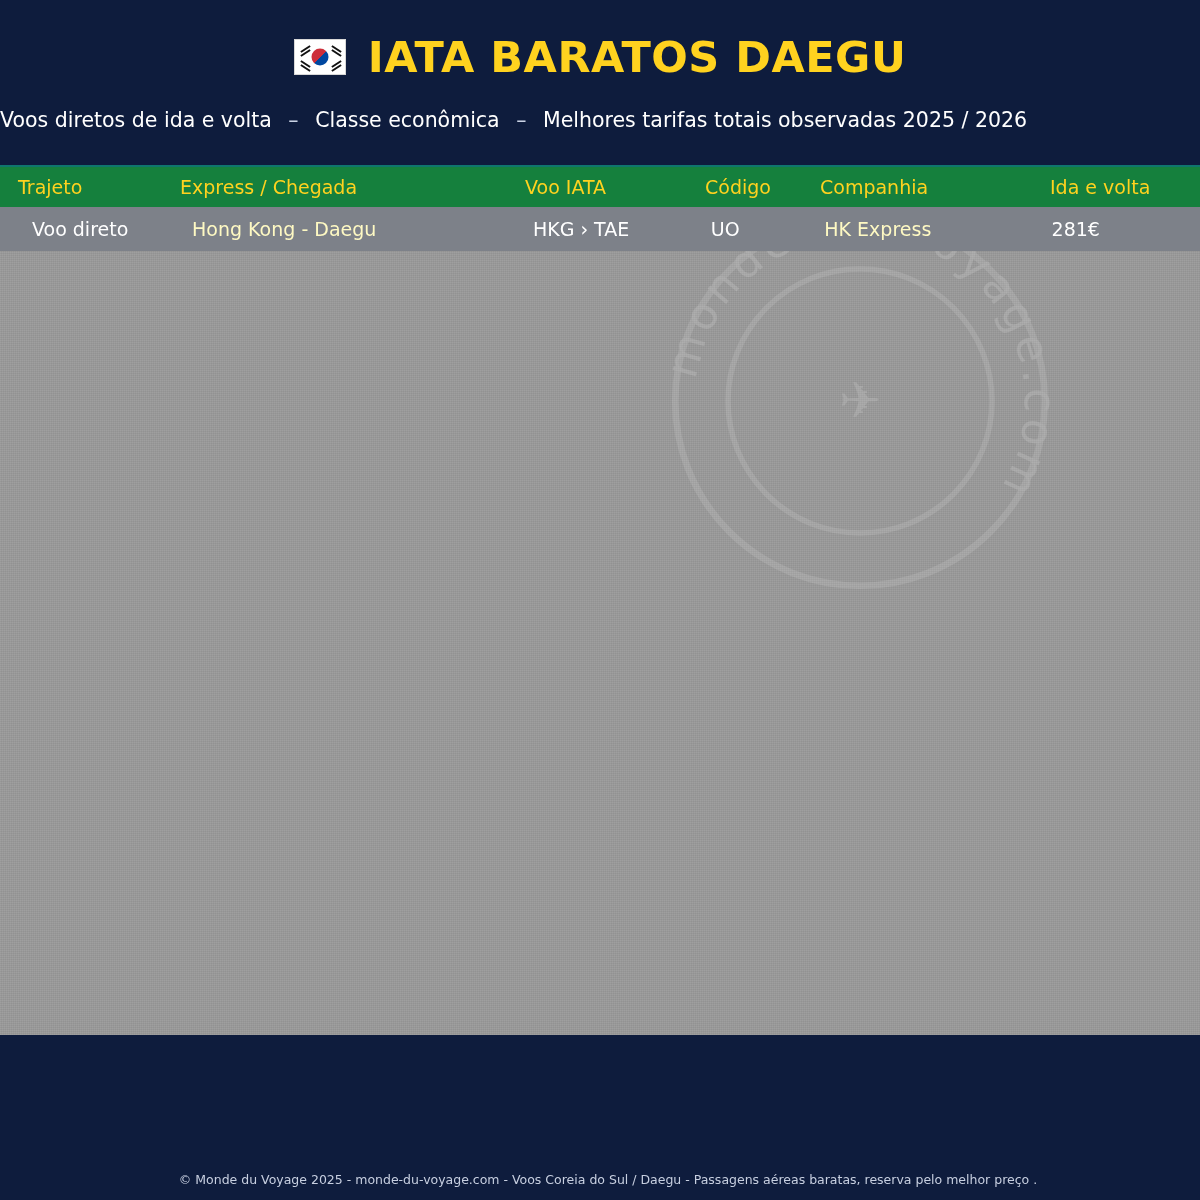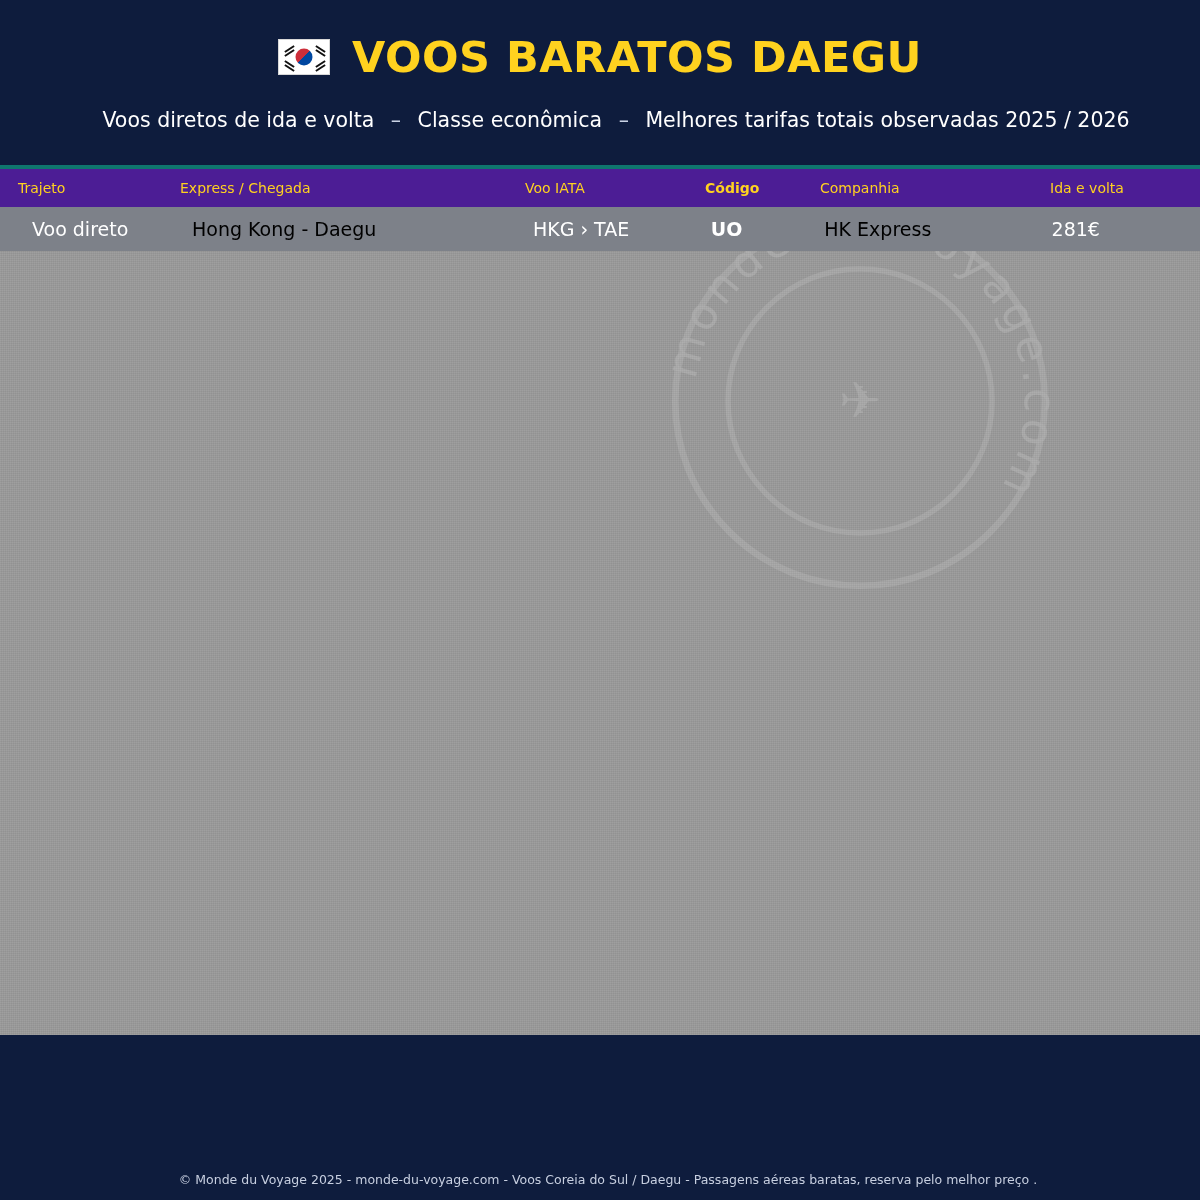--- a/index.html
+++ b/index.html
@@ -63,54 +63,53 @@
 
   .main-title {
     color: #ffd21f;
     font-size: 43px;
     font-weight: bold;
     letter-spacing: 0.5px;
     white-space: nowrap;
   }
   .subtitle {
     margin-top: 26px;
-    text-align: center;
+    text-align: left;
     color: #ffffff;
     font-size: 20.5px;
     white-space: nowrap;
-    margin-left: 32px;
   }
   .subtitle .sep { color: #c9d2e4; padding: 0 10px; }
 
   
   .thead {
     height: 42px;
-    background: #4c1d95;
+    background: #15803d;
     display: flex;
     align-items: center;
     color: #ffd21f;
-    font-size: 14px;
-    border-top: 4px solid #0f766e;
+    font-size: 19px;
+    border-top: 2px solid #0f766e;
   }
   .row {
     height: 44px;
     background: #7d8189;
     display: flex;
     align-items: center;
     font-size: 19px;
     color: #ffffff;
     padding-left: 14px;
   }
   .c1 { width: 180px; padding-left: 18px; }
   .c2 { width: 345px; }
   .c3 { width: 180px; }
-  .c4 { width: 115px; font-weight: bold; }
+  .c4 { width: 115px; }
   .c5 { width: 230px; }
   .c6 { width: 150px; padding-right: 18px; }
-  .gold { color: #000000; }
+  .gold { color: #fef9c3; }
   .white { color: #ffffff; }
 
   
   .body-area {
     position: relative;
     height: 784px;
     background: #9a9a9a;
     overflow: hidden;
   }
   .noise {
@@ -156,21 +155,21 @@
         <span class="circle"></span>
         <span class="bar b1"></span>
           <span class="bar b2"></span>
         <span class="bar b3"></span>
           <span class="bar b4"></span>
         <span class="bar b5"></span>
           <span class="bar b6"></span>
         <span class="bar b7"></span>
           <span class="bar b8"></span>
       </span>
-      <h1 class="main-title">VOOS BARATOS DAEGU</h1>
+      <h1 class="main-title">IATA BARATOS DAEGU</h1>
     </div>
     <div class="subtitle">
       <span>Voos diretos de ida e volta</span>
       <span class="sep">–</span>
       <span>Classe econômica</span>
       <span class="sep">–</span>
       <span>Melhores tarifas totais observadas 2025 / 2026</span>
     </div>
   </div>
 

